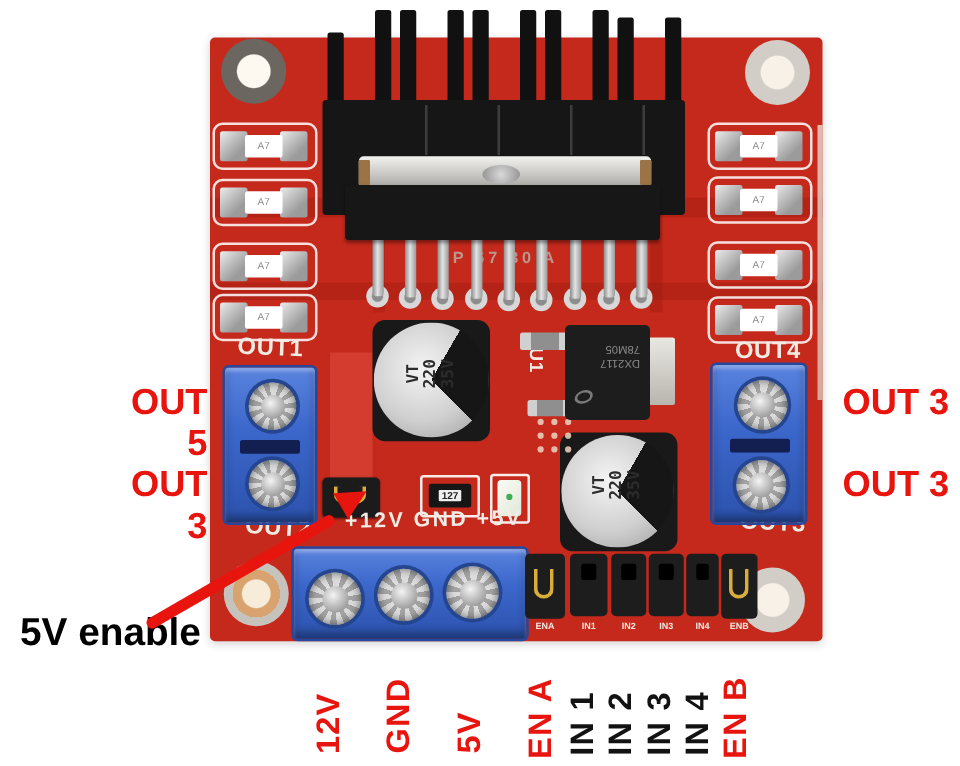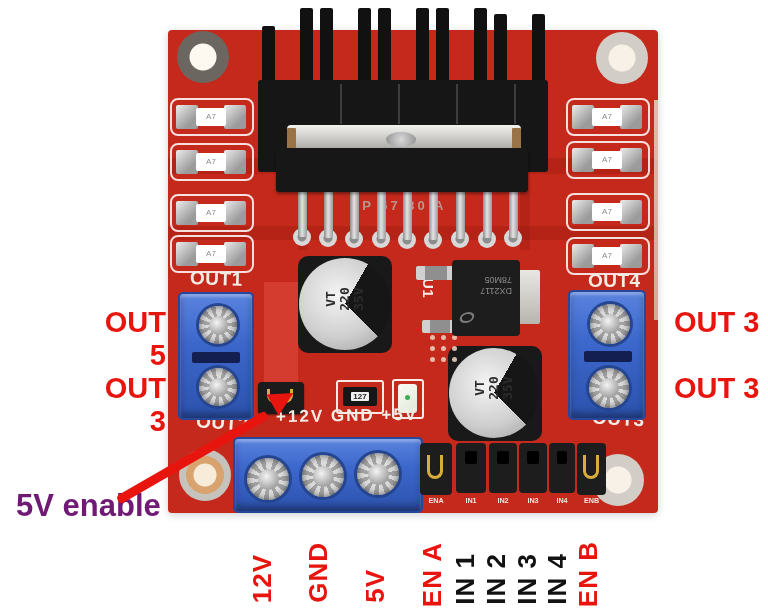--- a/index.html
+++ b/index.html
@@ -312,21 +312,21 @@
   <div class="abs pin" style="left:456px;top:180px;height:59px"></div>
   <div class="abs pin" style="left:483px;top:180px;height:58px"></div>
   <div class="abs pin" style="left:509px;top:180px;height:58px"></div>
 
   <div class="abs chip-body" style="left:276px;top:148px;width:252px;height:44px"></div>
 
   <div class="abs ann" style="left: 84px; top: 306px; width: 82px; text-align: right; color: rgb(232, 20, 14);">OUT 5</div>
   <div class="abs ann" style="left: 84px; top: 372px; width: 82px; text-align: right; color: rgb(232, 20, 14);">OUT 3</div>
   <div class="abs ann" style="left: 674px; top: 306px; color: rgb(232, 20, 14);">OUT 3</div>
   <div class="abs ann" style="left: 674px; top: 372px; color: rgb(232, 20, 14);">OUT 3</div>
-  <div class="abs ann-note" style="left: 16px; top: 488px; color: #701a75;">5V enable</div>
+  <div class="abs ann-note" style="left: 16px; top: 488px; color: #000000;">5V enable</div>
 
   <div class="abs arrow-line" style="left: 118px; top: 496px; width: 172px; transform: rotate(-30deg); background: rgb(232, 20, 14);"></div>
   <div class="abs arrow-head" style="left: 271px; top: 387px; transform: rotate(-30deg); border-left: 24px solid rgb(232, 20, 14);"></div>
 
   <div class="abs vlabel" style="left: 247px; bottom: 10px; color: rgb(232, 20, 14);">12V</div>
   <div class="abs vlabel" style="left: 303px; bottom: 10px; color: rgb(232, 20, 14);">GND</div>
   <div class="abs vlabel" style="left: 360px; bottom: 10px; color: rgb(232, 20, 14);">5V</div>
   <div class="abs vlabel" style="left: 417px; bottom: 6px; color: rgb(232, 20, 14);">EN A</div>
   <div class="abs vlabel" style="left: 450px; bottom: 8px; color: rgb(18, 18, 18);">IN 1</div>
   <div class="abs vlabel" style="left: 481px; bottom: 8px; color: rgb(18, 18, 18);">IN 2</div>

